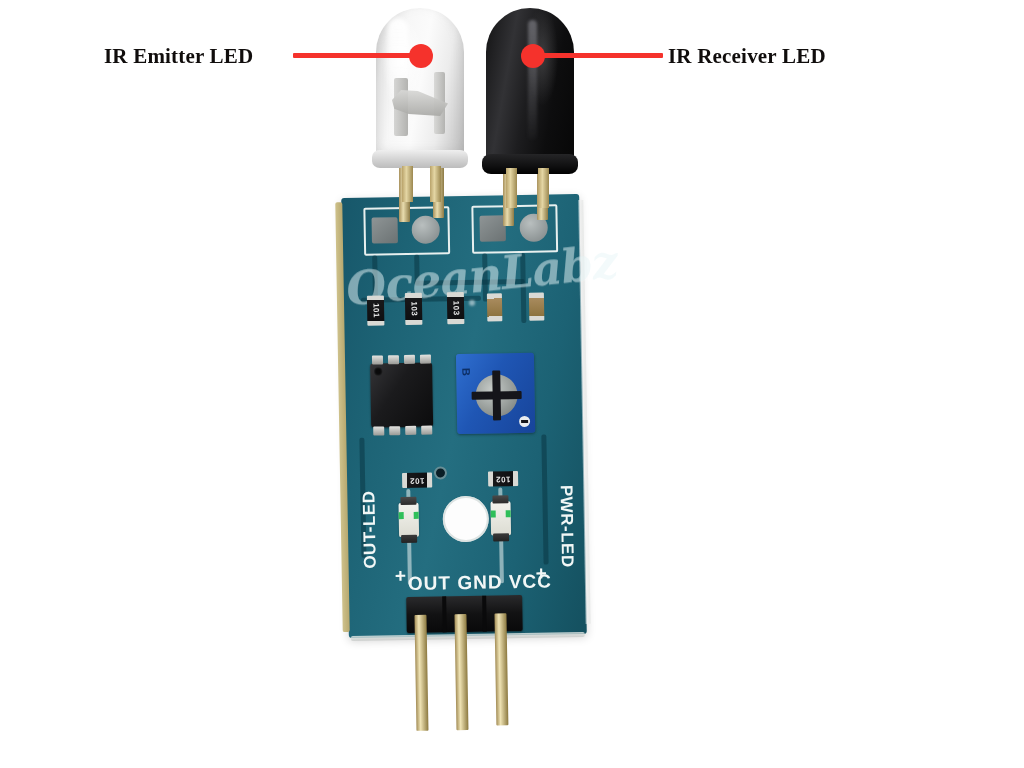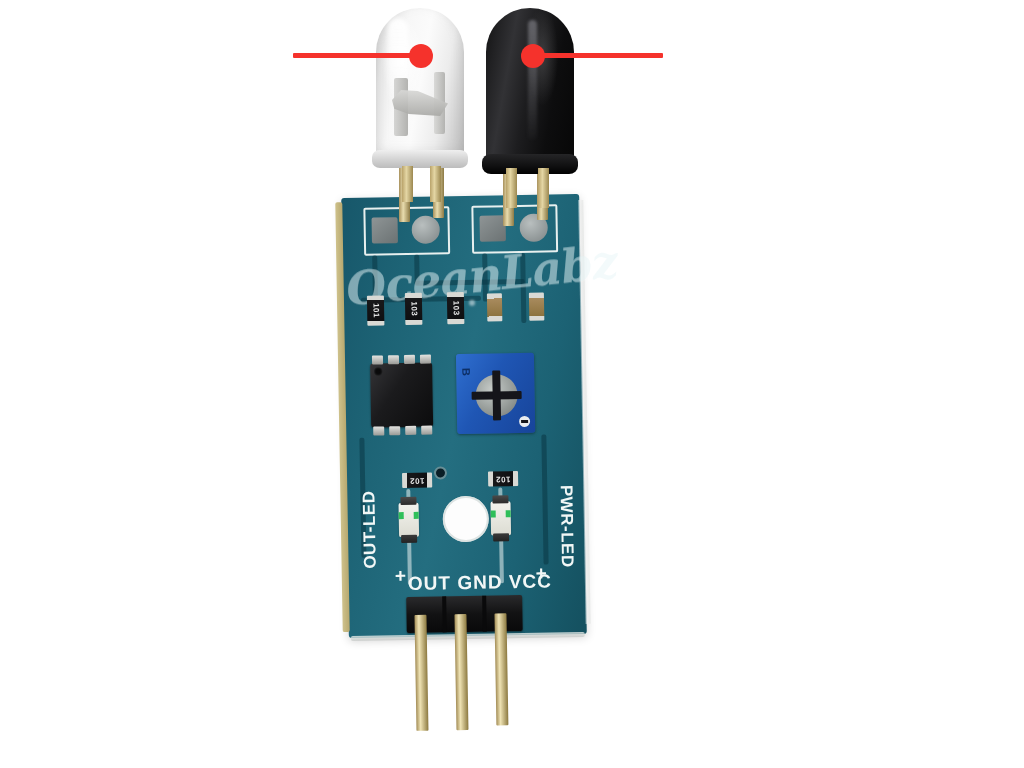--- a/index.html
+++ b/index.html
@@ -299,19 +299,21 @@
   </div>
 
   <div class="led" id="led-receiver">
     <div class="dome"></div>
     <div class="gloss"></div>
     <div class="flange"></div>
     <div class="leg-l"></div>
     <div class="leg-r"></div>
   </div>
 
+  <div class="anno-label" id="label-emitter">IR Emitter LED</div>
   <div class="leader" id="leader-emitter"></div>
   <div class="leader-dot" id="dot-emitter"></div>
 
+  <div class="anno-label" id="label-receiver">IR Receiver LED</div>
   <div class="leader" id="leader-receiver"></div>
   <div class="leader-dot" id="dot-receiver"></div>
 
 </div>
 
 </body></html>

